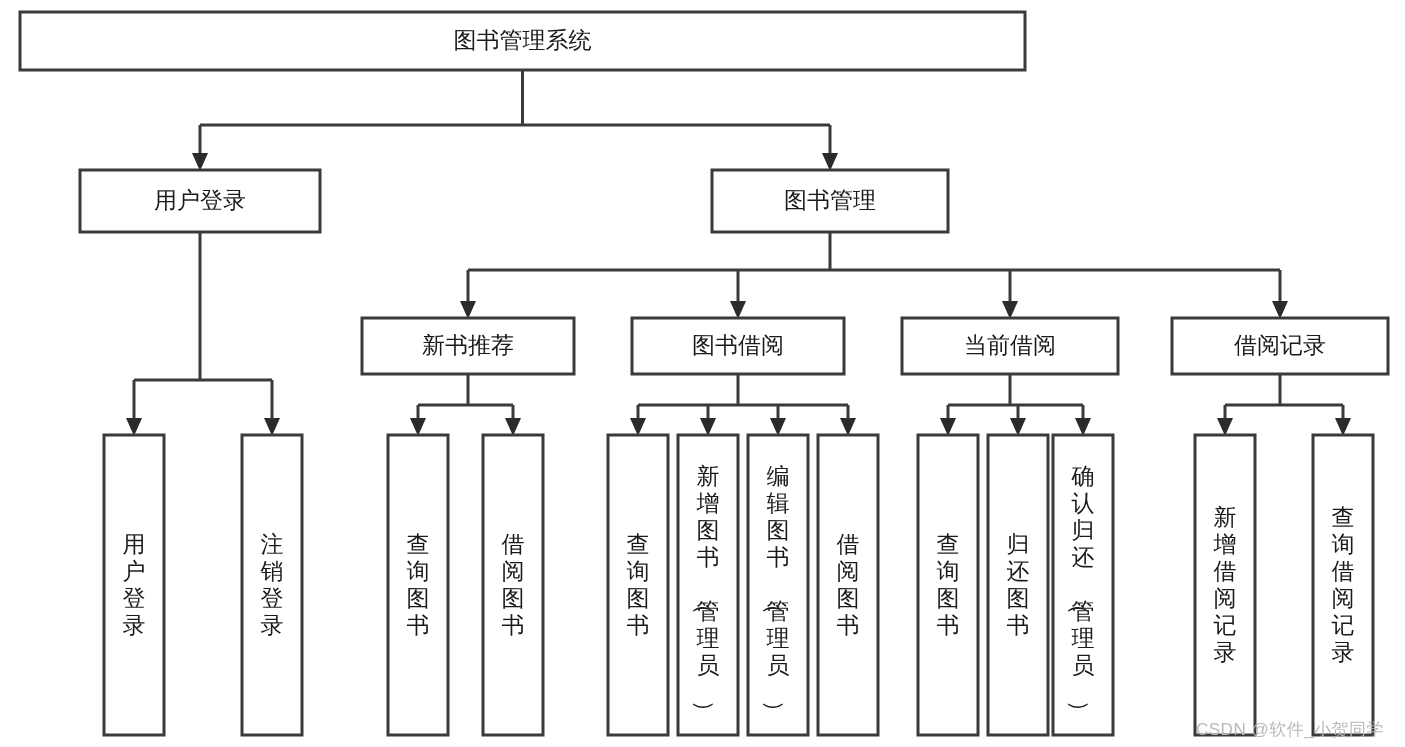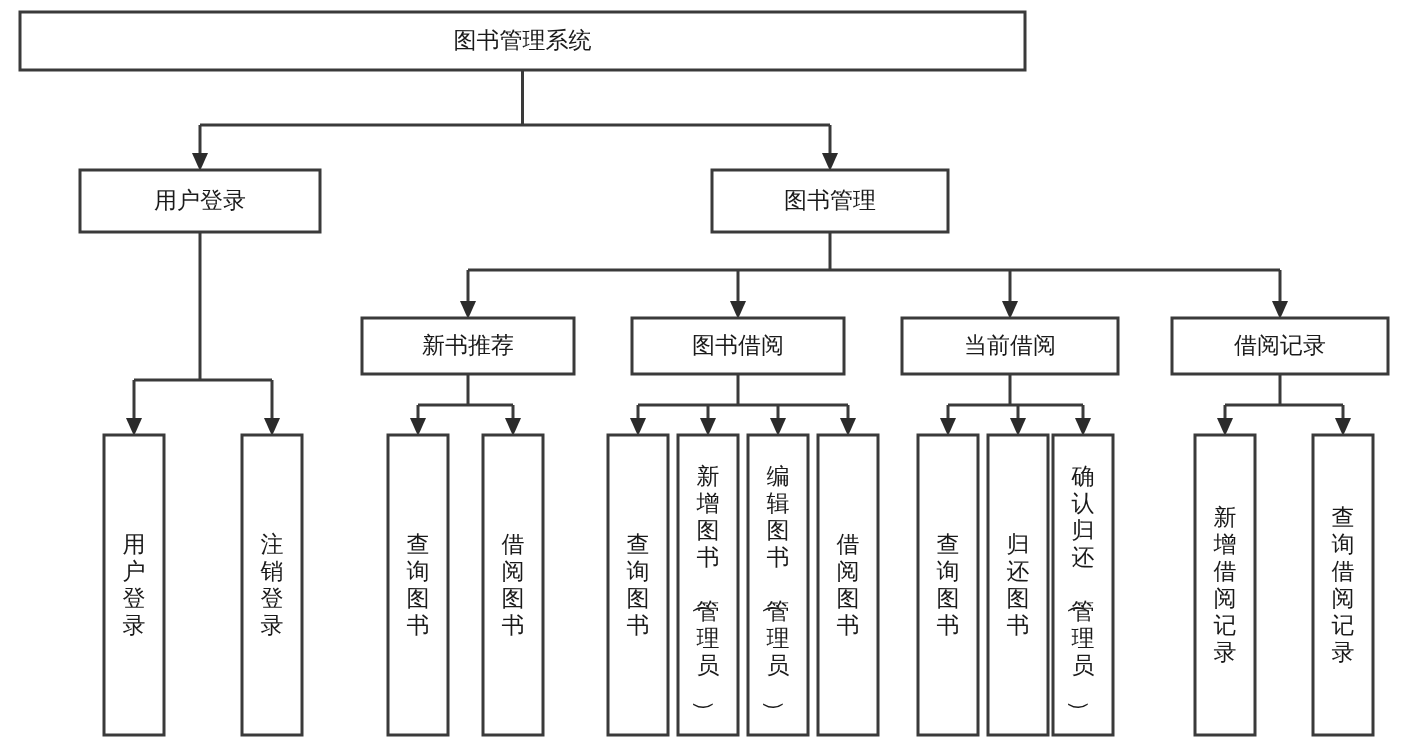--- a/index.html
+++ b/index.html
@@ -218,13 +218,14 @@
         <g>
           <rect class="node-box" x="1195" y="435" width="60" height="300"></rect>
           <text class="node-label-v" x="1225" y="518.5"><tspan x="1225" dy="0">新</tspan><tspan x="1225" dy="27">增</tspan><tspan x="1225" dy="27">借</tspan><tspan x="1225" dy="27">阅</tspan><tspan x="1225" dy="27">记</tspan><tspan x="1225" dy="27">录</tspan></text>
         </g>
         <g>
           <rect class="node-box" x="1313" y="435" width="60" height="300"></rect>
           <text class="node-label-v" x="1343" y="518.5"><tspan x="1343" dy="0">查</tspan><tspan x="1343" dy="27">询</tspan><tspan x="1343" dy="27">借</tspan><tspan x="1343" dy="27">阅</tspan><tspan x="1343" dy="27">记</tspan><tspan x="1343" dy="27">录</tspan></text>
         </g>
       </g>
   </svg>
+  <div class="watermark-text" id="watermark" style="left: 1196px; top: 718px; color: rgb(185, 185, 185);">CSDN @软件_小贺同学</div>
 </div>
 
 </body></html>

